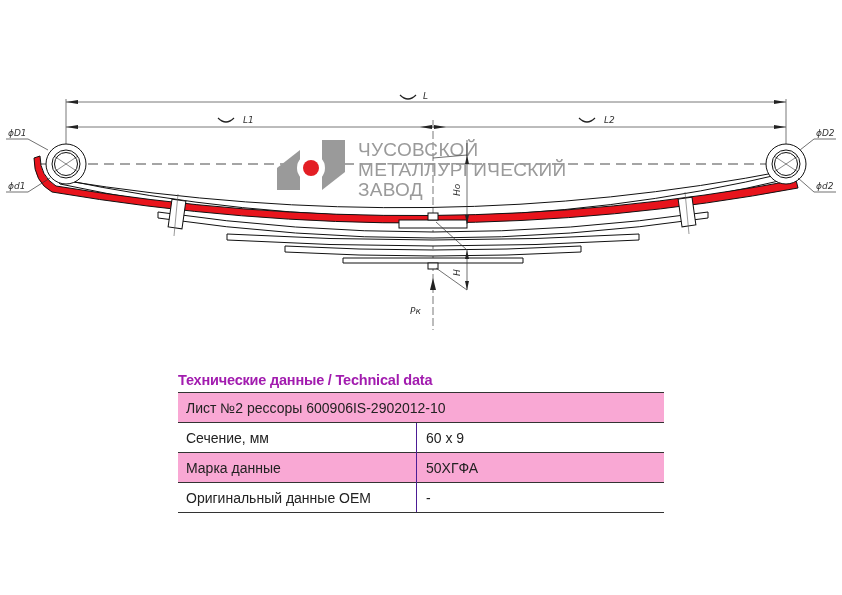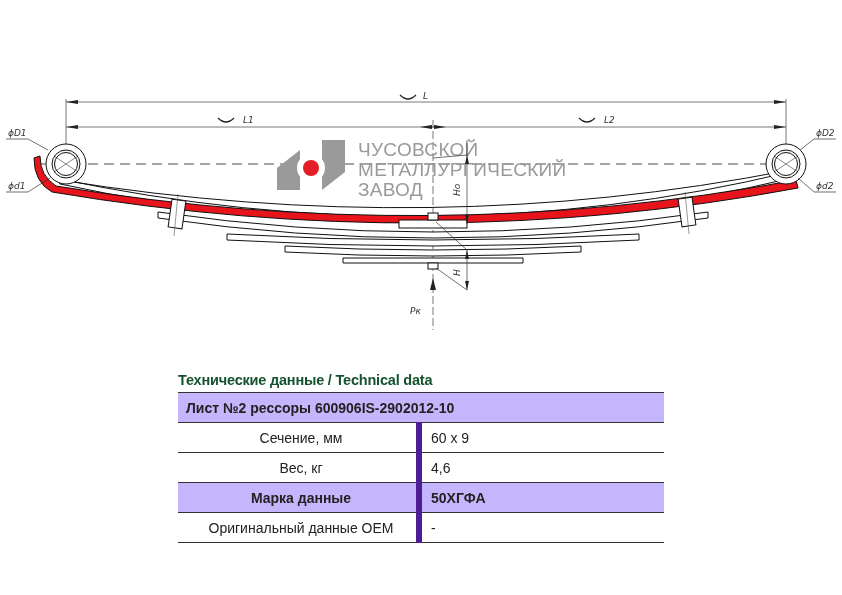--- a/index.html
+++ b/index.html
@@ -1,27 +1,27 @@
 <!DOCTYPE html>
 <html><head>
   <meta charset="utf-8">
   <style>
     html, body { margin: 0; padding: 0; background: #ffffff; }
     body { width: 842px; height: 595px; position: relative; overflow: hidden; font-family: "Liberation Sans", sans-serif; }
     #drawing { position: absolute; left: 0; top: 0; width: 842px; height: 340px; }
     .dim-label { font-family: "DejaVu Sans", sans-serif; font-style: italic; font-size: 9px; fill: #333; }
     .logo-text { font-family: "Liberation Sans", sans-serif; font-size: 19px; fill: #9a9a9a; font-weight: normal; letter-spacing: 0.3px; }
     #spec { position: absolute; left: 178px; top: 370px; width: 486px; }
-    #spec-title { color: #14532d; font-weight: bold; font-size: 14.5px; height: 22px; line-height: 20px; letter-spacing: -0.2px; }
+    #spec-title { color: #a21caf; font-weight: bold; font-size: 14.5px; height: 22px; line-height: 20px; letter-spacing: -0.2px; }
     table { border-collapse: collapse; width: 486px; font-size: 14px; color: #222; }
     td { height: 29px; padding: 0 0 0 8px; border-top: 1px solid #333; vertical-align: middle; }
     tr:last-child td { border-bottom: 1px solid #333; }
-    td.val { border-left: 6px solid #4c1d95; padding-left: 9px; margin-top: 8px; }
-    tr.shade td { background: #c4b5fd; font-weight: bold; }
-    td.label { width: 230px; text-align: center; }
+    td.val { border-left: 1px solid #4c1d95; padding-left: 9px; margin-top: 8px; }
+    tr.shade td { background: #f9a8d4; }
+    td.label { width: 230px; }
   </style>
 </head>
 <body>
 
 <svg id="drawing" width="842" height="340" viewBox="0 0 842 340" xmlns="http://www.w3.org/2000/svg">
 
   <g stroke="#555" stroke-width="0.8" fill="none">
     <line x1="66" y1="99" x2="66" y2="165"></line>
     <line x1="786" y1="99" x2="786" y2="165"></line>
     <line x1="66" y1="102" x2="786" y2="102"></line>
@@ -131,24 +131,20 @@
   <div id="spec-title">Технические данные / Technical data</div>
   <table>
     <tbody>
         <tr class="shade">
       <td colspan="2">Лист №2 рессоры 600906IS-2902012-10</td>
     </tr>
     <tr>
       <td class="label">Сечение, мм</td>
       <td class="val">60 х 9</td>
     </tr>
-    <tr>
-      <td class="label">Вес, кг</td>
-      <td class="val">4,6</td>
-    </tr>
     <tr class="shade">
       <td class="label">Марка данные</td>
       <td class="val">50ХГФА</td>
     </tr>
     <tr>
       <td class="label">Оригинальный данные OEM</td>
       <td class="val">-</td>
     </tr>
   </tbody>
     </table>

